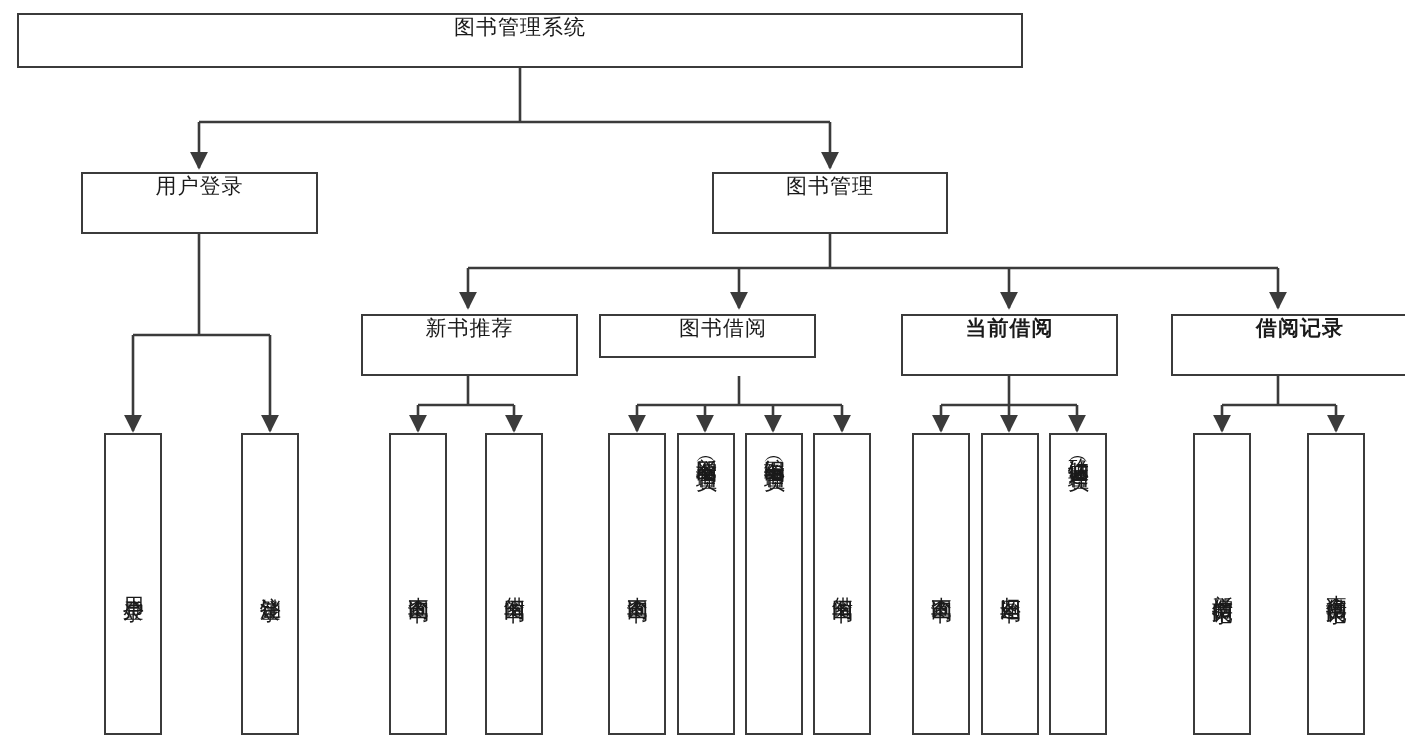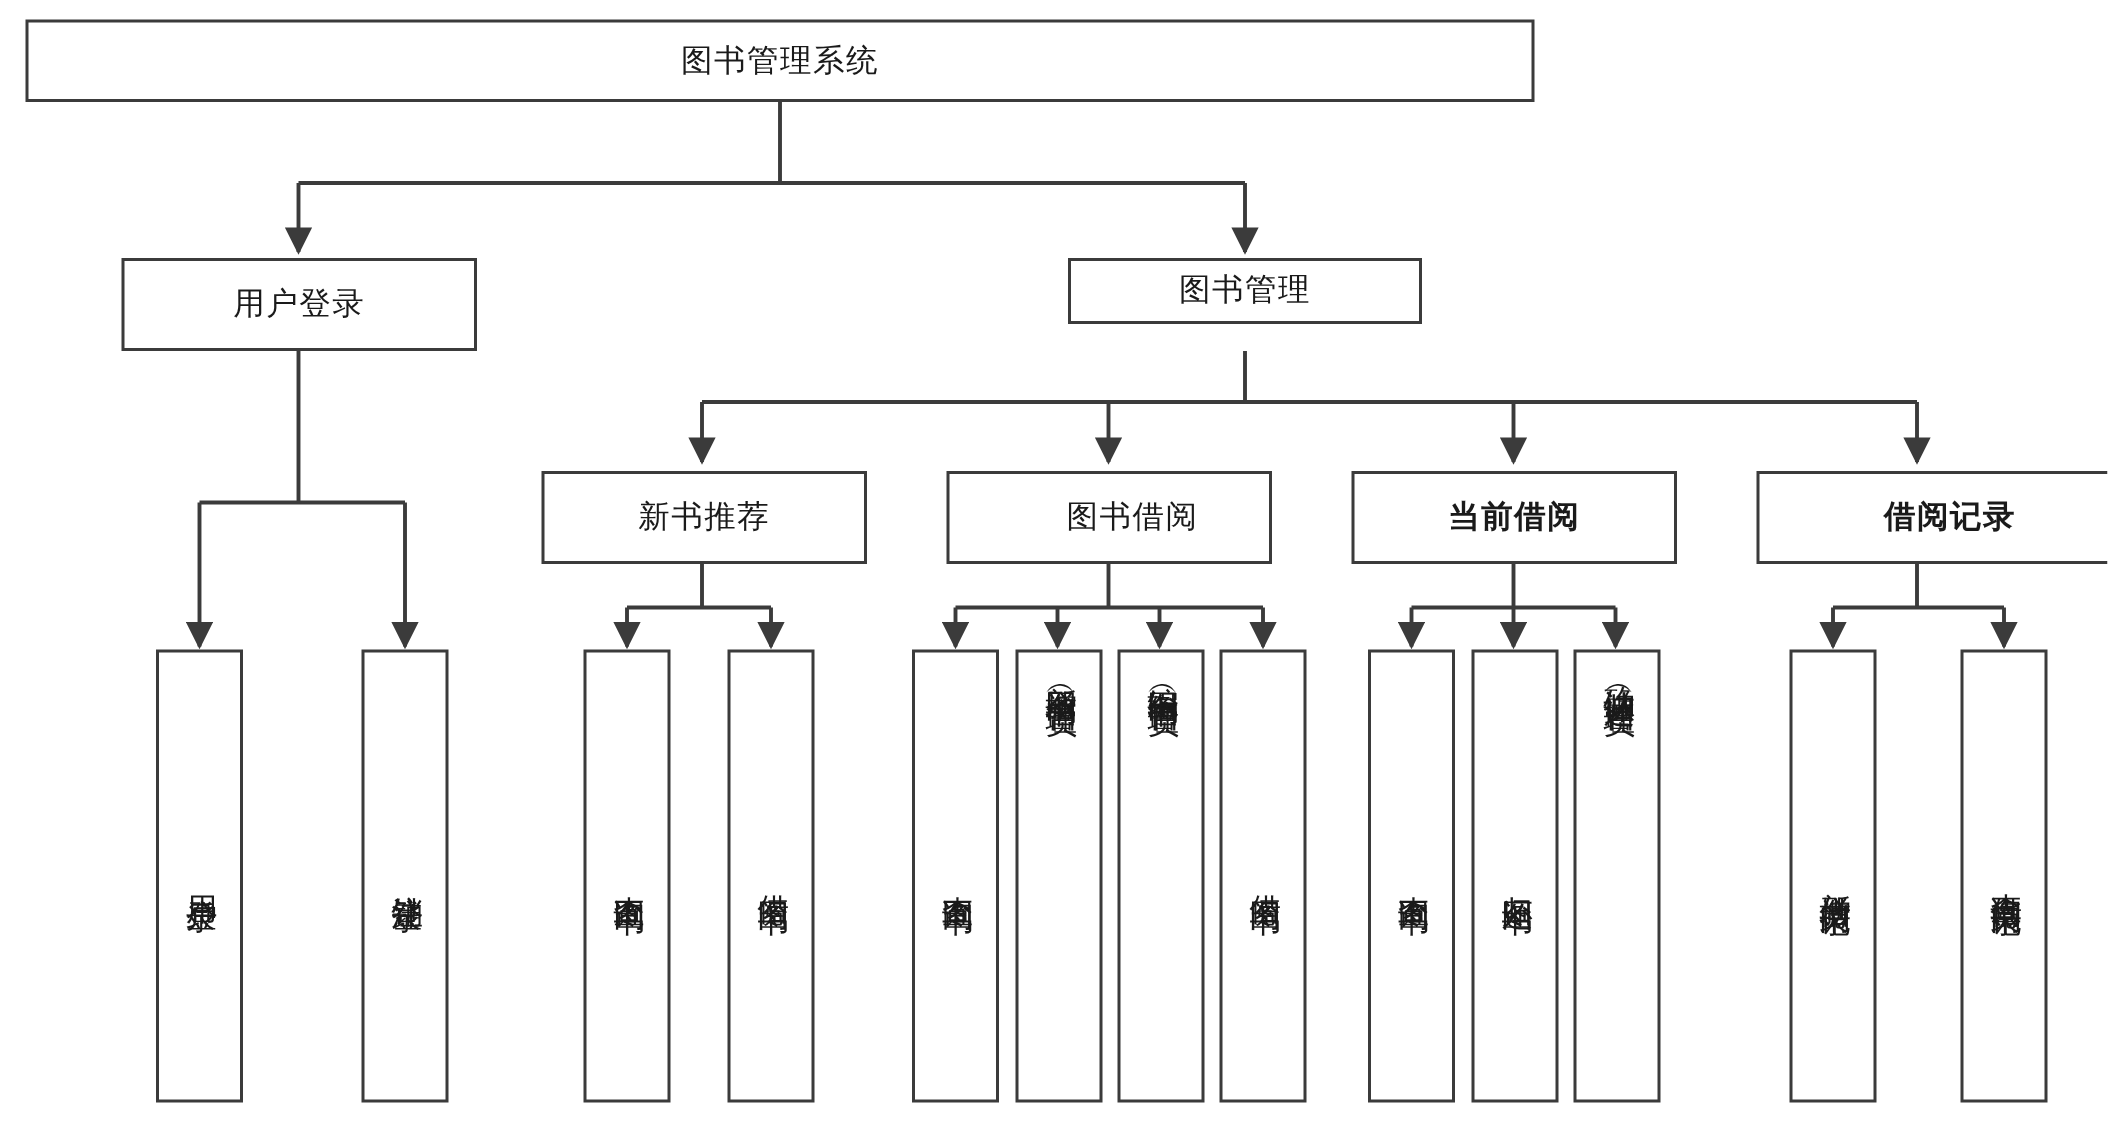--- a/index.html
+++ b/index.html
@@ -23,21 +23,21 @@
     top: 0;
     width: 1405px;
     height: 747px;
   }
   .node {
     position: absolute;
     box-sizing: border-box;
     background: #ffffff;
     border: 2px solid #3b3b3b;
     display: flex;
-    align-items: center;
+    align-items: flex-start;
     justify-content: center;
     color: #1a1a1a;
   }
   .node-h .label {
     font-size: 21px;
     letter-spacing: 1px;
     line-height: 1.1;
     white-space: nowrap;
   }
   .node-v {
@@ -122,28 +122,28 @@
     </g>
   </svg>
 
   <div class="node node-h" style="left:17px; top:13px; width:1006px; height:55px;">
     <span class="label">图书管理系统</span>
   </div>
 
   <div class="node node-h" style="left:81px; top:172px; width:237px; height:62px;">
     <span class="label">用户登录</span>
   </div>
-  <div class="node node-h" style="left:712px; top:172px; width:236px; height:44px;">
+  <div class="node node-h" style="left:712px; top:172px; width:236px; height:62px;">
     <span class="label">图书管理</span>
   </div>
 
   <div class="node node-h" style="left:361px; top:314px; width:217px; height:62px;">
     <span class="label">新书推荐</span>
   </div>
-  <div class="node node-h" style="left:631px; top:314px; width:217px; height:62px;padding-left:31px;">
+  <div class="node node-h" style="left:599px; top:314px; width:217px; height:44px;padding-left:31px;">
     <span class="label">图书借阅</span>
   </div>
   <div class="node node-h" style="left:901px; top:314px; width:217px; height:62px;font-weight:bold;">
     <span class="label">当前借阅</span>
   </div>
   <div class="node node-h" style="left:1171px; top:314px; width:258px; height:62px;font-weight:bold;">
     <span class="label">借阅记录</span>
   </div>
 
   <div class="node node-v center" style="left:104px; top:433px; width:58px; height:302px;">

